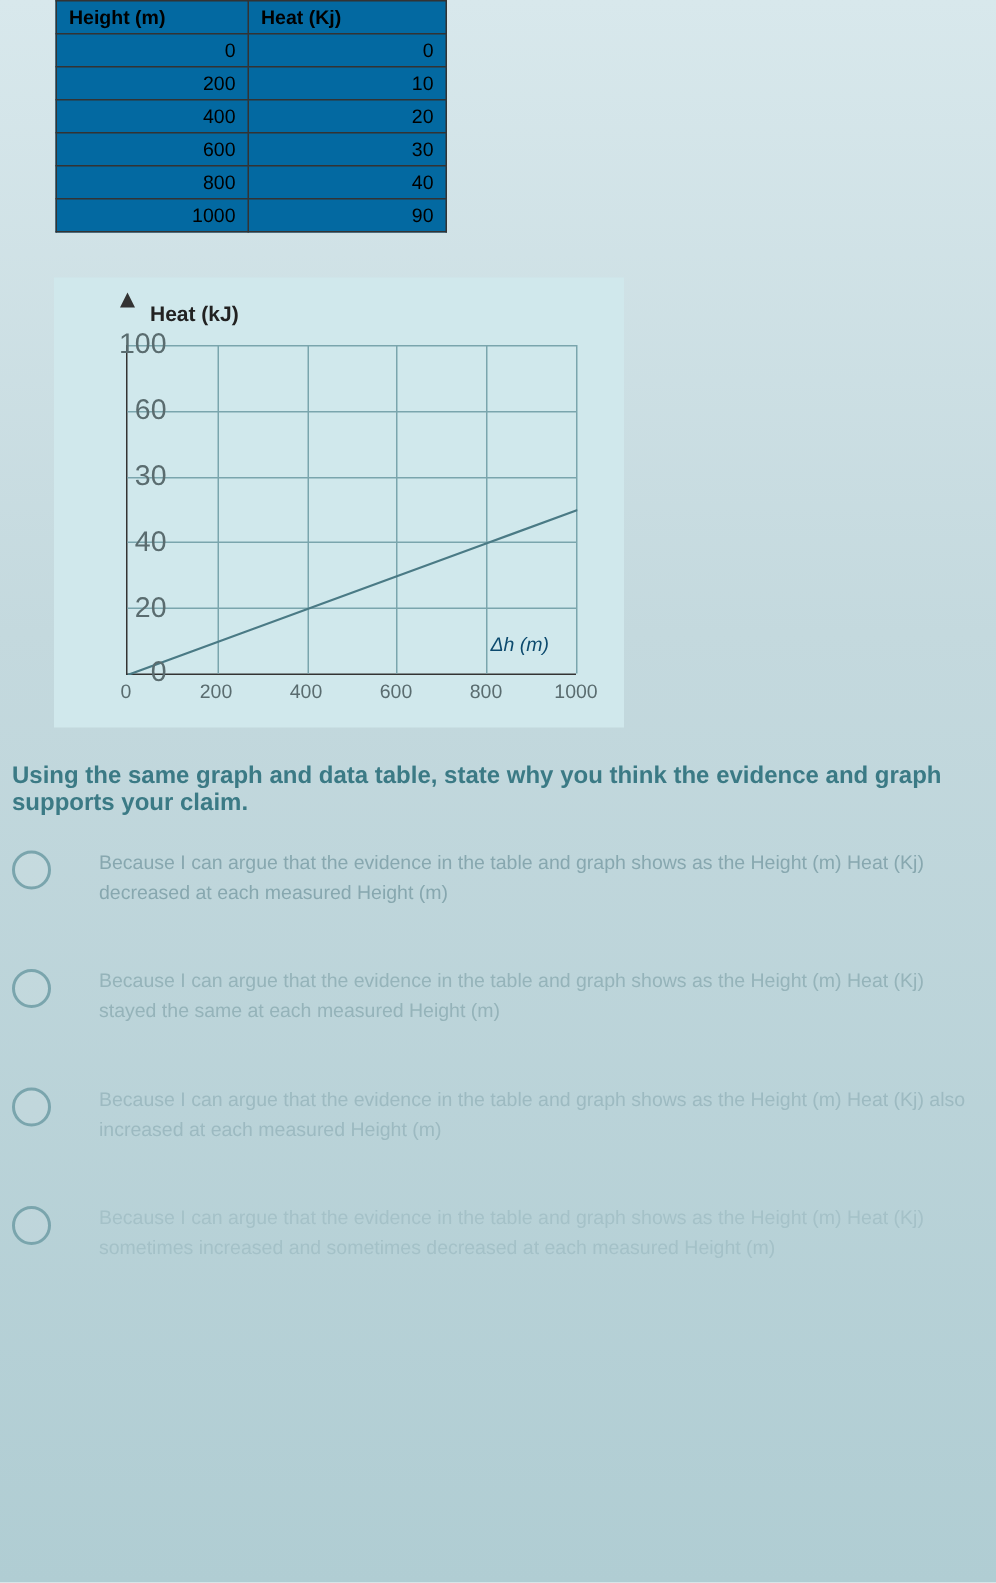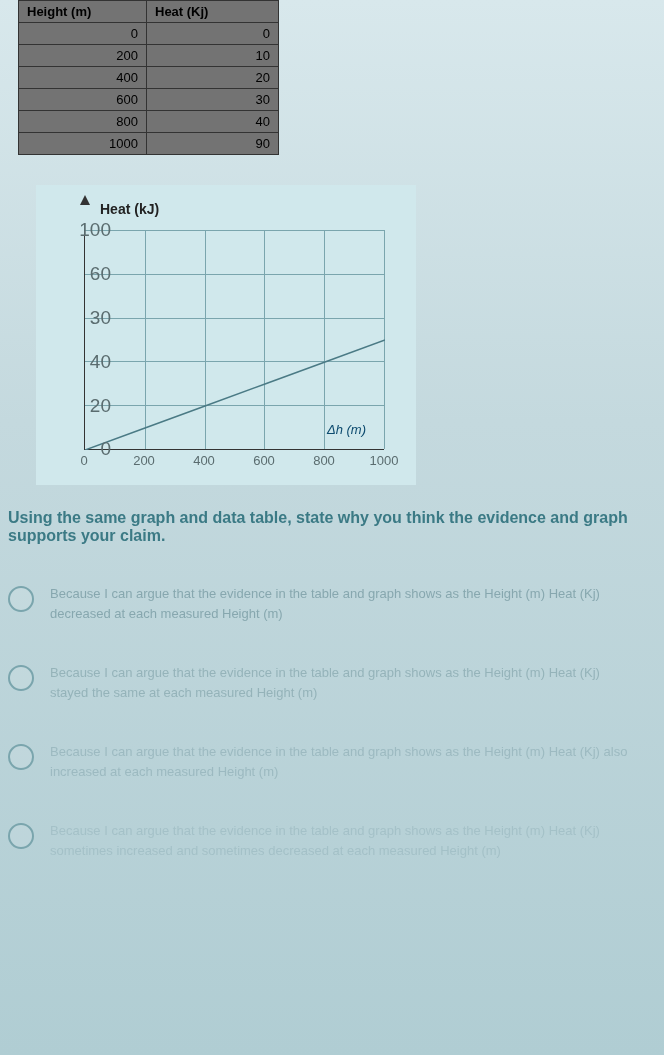--- a/index.html
+++ b/index.html
@@ -5,24 +5,24 @@
     * { box-sizing: border-box; margin: 0; padding: 0; }
     body {
       width: 664px;
       height: 1055px;
       background: linear-gradient(180deg, #d8e8ec 0%, #c4d9de 40%, #b0cdd3 100%);
       font-family: Arial, sans-serif;
       overflow: hidden;
       position: relative;
     }
     .data-table {
-      margin-left: 18px;
+      margin-left: 37px;
       margin-top: 0;
       border-collapse: collapse;
-      background: #737373;
+      background: #0369a1;
     }
     .data-table th, .data-table td {
       border: 1px solid #333;
       padding: 2px 8px;
       font-size: 13px;
       text-align: right;
       height: 22px;
       font-weight: normal;
     }
     .data-table th {
@@ -98,33 +98,33 @@
       width: 0; height: 0;
       border-left: 5px solid transparent;
       border-right: 5px solid transparent;
       border-bottom: 10px solid #333;
     }
     svg.plotline {
       position: absolute;
       left: 0; top: 0;
     }
     .question-text {
-      margin: 24px 8px 39px 8px;
+      margin: 24px 8px 20px 8px;
       font-size: 16px;
       font-weight: bold;
       color: #3b7a85;
     }
     .options {
       margin-left: 8px;
     }
     .option-row {
       display: flex;
       align-items: flex-start;
       margin-bottom: 40px;
-      gap: 16px;
+      gap: 32px;
     }
     .radio-circle {
       flex: 0 0 26px;
       width: 26px;
       height: 26px;
       border: 2px solid #7aa5ad;
       border-radius: 50%;
       margin-top: 2px;
       background: rgba(255,255,255,0.1);
     }

